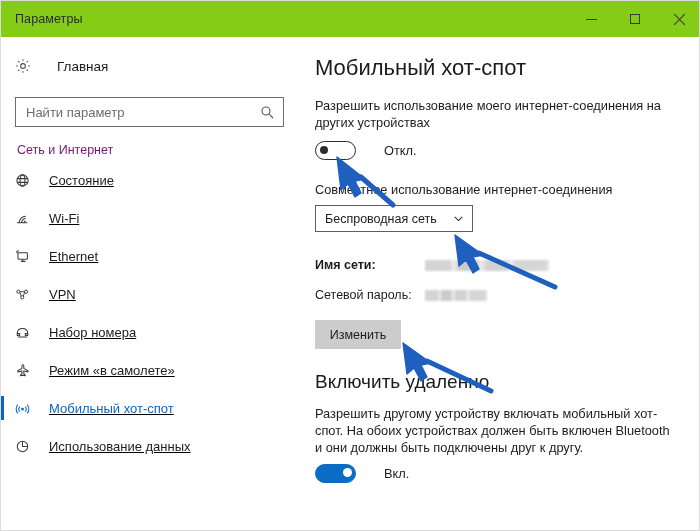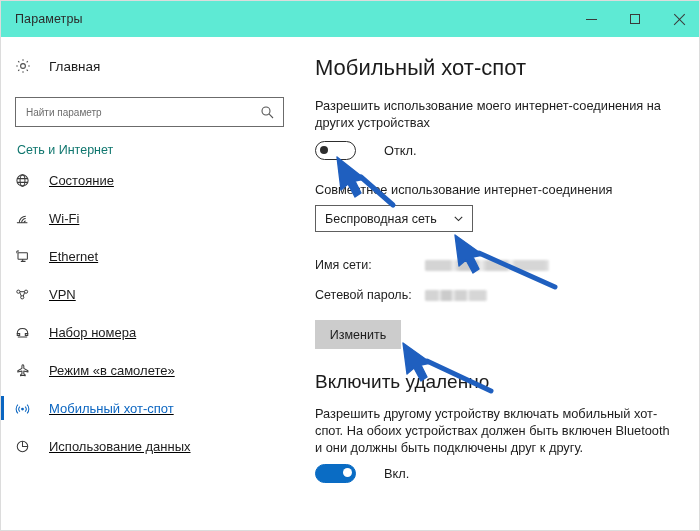--- a/index.html
+++ b/index.html
@@ -20,21 +20,21 @@
     border: 1px solid #dcdcdc;
     box-sizing: border-box;
   }
 
   
   .titlebar {
     position: absolute;
     top: 0; left: 0;
     width: 700px;
     height: 36px;
-    background: #5eead4;
+    background: #84cc16;
     display: flex;
     align-items: center;
   }
   .titlebar-text {
     margin-left: 14px;
     font-size: 12.5px;
     color: #2b2b2b;
     letter-spacing: .1px;
   }
   .win-buttons {
@@ -74,51 +74,52 @@
     height: 495px;
     background: #ffffff;
     overflow: hidden;
   }
   .nav-home {
     display: flex;
     align-items: center;
     height: 38px;
     padding-left: 14px;
     margin-top: 10px;
+    gap: 8px;
   }
   .nav-home .ic { width: 26px; color:#4c4c4c; display:flex; align-items:center; }
   .nav-home .lbl {
     font-size: 13.5px; color: #1c1c1c; margin-left: 8px;
   }
   .search-wrap {
     margin: 12px 0 0 14px;
     width: 269px;
     height: 30px;
     border: 1px solid #6b6b6b;
     box-sizing: border-box;
     display: flex;
     align-items: center;
     background: #fff;
   }
   .search-input {
     border: 0;
     outline: none;
     flex: 1;
     font-family: "Liberation Sans", sans-serif;
-    font-size: 10px;
+    font-size: 13px;
     color: #1b1b1b;
     padding: 0 0 0 10px;
     background: transparent;
   }
   .search-input::placeholder { color: #6d6d6d; opacity: 1; }
   .search-ic { padding: 0 9px 0 4px; display:flex; align-items:center; color:#555; }
 
   .section-head {
     font-size: 12.5px;
-    color: #0f766e;
+    color: #701a75;
     padding: 16px 0 4px 16px;
   }
   .nav-item {
     position: relative;
     display: flex;
     align-items: center;
     height: 38px;
     padding-left: 14px;
     box-sizing: border-box;
     text-decoration: underline;
@@ -407,21 +408,21 @@
 
     <div class="dropdown">
       <span class="dd-text">Беспроводная сеть</span>
       <span class="dd-chev">
         <svg width="13" height="13" viewBox="0 0 14 14" fill="none" stroke="currentColor" stroke-width="1.2">
           <path d="M3 5.2l4 4 4-4"></path>
         </svg>
       </span>
     </div>
 
-    <div class="kv-row" style="margin-top:22px;">
+    <div class="kv-row" style="margin-top:22px;font-weight:bold;">
       <span class="kv-key">Имя сети:</span>
       <span class="redacted" style="width:124px;"></span>
     </div>
 
     <div class="kv-row" style="margin-top:8px;align-items:center;">
       <span class="kv-key">Сетевой пароль:</span>
       <span class="redacted" style="width:62px;"></span>
     </div>
 
     <button class="btn">Изменить</button>

